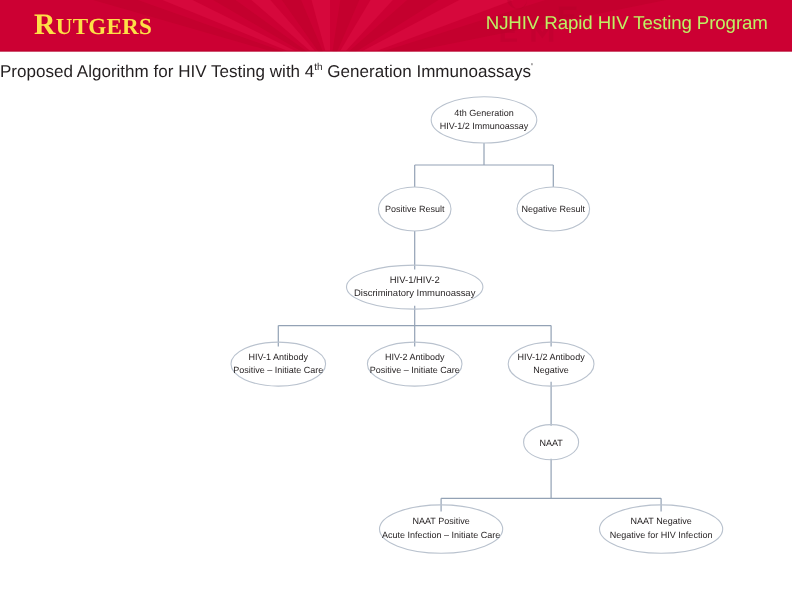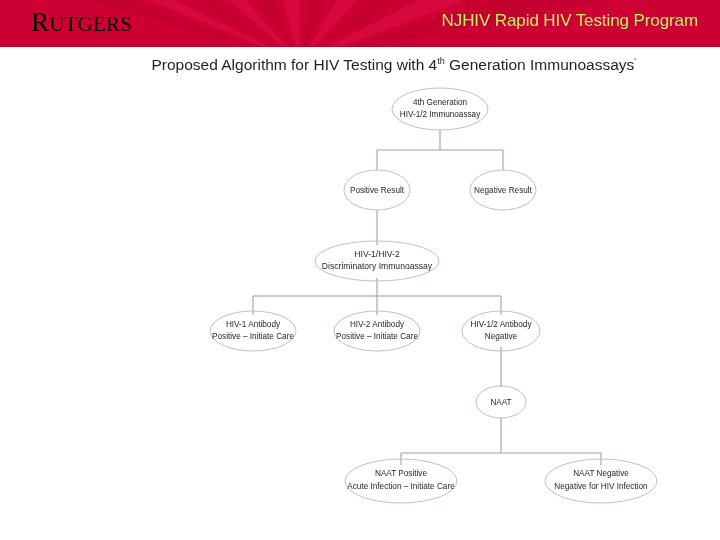--- a/index.html
+++ b/index.html
@@ -34,24 +34,25 @@
     position: absolute;
     left: 0; top: 46px;
     width: 720px; height: 2px;
     background: #b3002b;
   }
   .logo {
     position: absolute;
     left: 31px; top: 7px;
     font-family: "Liberation Serif", serif;
     font-size: 27px;
-    color: #000000;
+    color: #fde047;
     letter-spacing: 0.2px;
     line-height: 30px;
     white-space: nowrap;
+    font-weight: bold;
   }
   .logo .cap { font-size: 27px; }
   .logo .sc  { font-size: 21px; }
   .header-title {
     position: absolute;
     right: 22px; top: 11px;
     font-family: "Liberation Sans", sans-serif;
     font-size: 17px;
     color: #bef264;
     white-space: nowrap;
@@ -63,21 +64,21 @@
     position: absolute;
     left: 0; top: 47px;
     width: 720px; height: 493px;
     background: #ffffff;
   }
 
   .diagram-title {
     position: absolute;
     left: 0; top: 9px;
     width: 636px;
-    text-align: right;
+    text-align: left;
     font-family: "Liberation Sans", sans-serif;
     font-size: 15.5px;
     color: #231f20;
     white-space: nowrap;
   }
   .diagram-title sup {
     font-size: 9px;
     vertical-align: super;
   }
 

